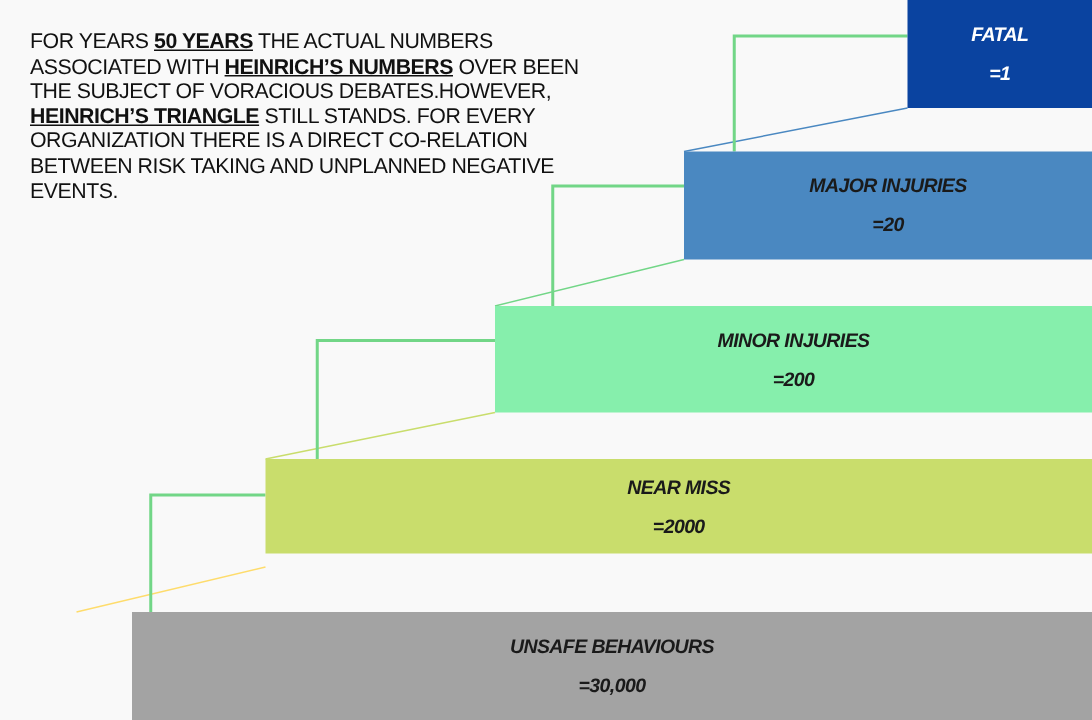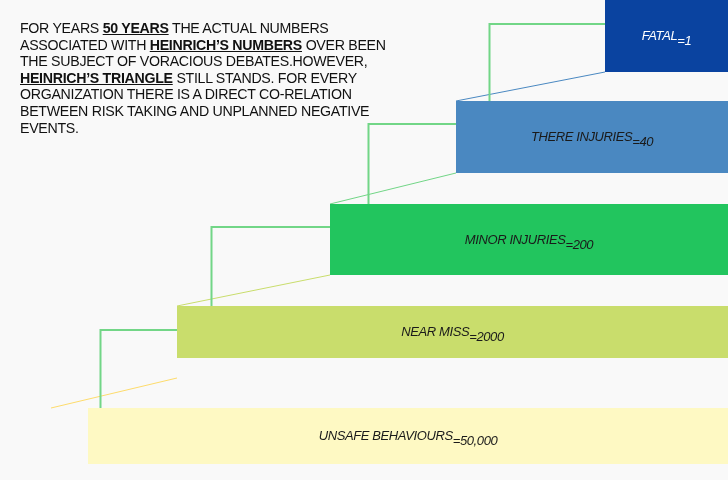--- a/index.html
+++ b/index.html
@@ -1,20 +1,20 @@
 <!DOCTYPE html>
 <html><head>
 <meta charset="utf-8">
 <style>
   html, body { margin:0; padding:0; }
   body { width:728px; height:480px; background:#f9f9f9; position:relative; overflow:hidden; font-family:"Liberation Sans", sans-serif; }
   .intro { position:absolute; left:20px; top:20px; width:370px; font-size:14.2px; line-height:16.6px; color:#111; letter-spacing:-0.3px; }
   .intro b { font-weight:bold;text-decoration:underline; }
   svg.conn { position:absolute; left:0; top:0; }
-  .step { position:absolute; right:0; display:flex; align-items:center; justify-content:center; font-style:italic; font-weight:normal; font-size:13px; letter-spacing:-0.4px; }
+  .step { position:absolute; right:0; display:flex; flex-direction:column; align-items:center; justify-content:center; font-style:italic; font-weight:bold; font-size:13px; letter-spacing:-0.4px; }
   .step .lbl { line-height:16px; }
   .step .val { margin-top:10px; line-height:16px; }
 </style>
 </head>
 <body>
 
 <div class="intro">
   <span>FOR YEARS </span><b>50 YEARS</b><span> THE ACTUAL NUMBERS ASSOCIATED WITH </span><b>HEINRICH’S NUMBERS</b><span> OVER BEEN THE SUBJECT OF VORACIOUS DEBATES.HOWEVER, </span><b>HEINRICH’S TRIANGLE</b><span> STILL STANDS. FOR EVERY ORGANIZATION THERE IS A DIRECT CO-RELATION BETWEEN RISK TAKING AND UNPLANNED NEGATIVE EVENTS.</span>
 </div>
 
@@ -29,27 +29,27 @@
   <polyline points="456,124 368.5,124 368.5,204" fill="none" stroke="#72d687" stroke-width="2"></polyline>
   <polyline points="330,227 211.5,227 211.5,306" fill="none" stroke="#72d687" stroke-width="2"></polyline>
   <polyline points="177,330 100.5,330 100.5,408" fill="none" stroke="#72d687" stroke-width="2"></polyline>
 </svg>
 
 <div class="step" style="left:605px;top:0;height:72px;background:#0a43a0;color:#fff;">
   <span class="lbl">FATAL</span>
   <span class="val">=1</span>
 </div>
 <div class="step" style="left:456px;top:101px;height:72px;background:#4a88c1;color:#1a1a1a;">
-  <span class="lbl">THERE INJURIES</span>
-  <span class="val">=40</span>
+  <span class="lbl">MAJOR INJURIES</span>
+  <span class="val">=20</span>
 </div>
-<div class="step" style="left:330px;top:204px;height:71px;background:#22c55e;color:#1a1a1a;">
+<div class="step" style="left:330px;top:204px;height:71px;background:#86efac;color:#1a1a1a;">
   <span class="lbl">MINOR INJURIES</span>
   <span class="val">=200</span>
 </div>
-<div class="step" style="left:177px;top:306px;height:52px;background:#c9dd6c;color:#1a1a1a;">
+<div class="step" style="left:177px;top:306px;height:63px;background:#c9dd6c;color:#1a1a1a;">
   <span class="lbl">NEAR MISS</span>
   <span class="val">=2000</span>
 </div>
-<div class="step" style="left:51px;top:408px;height:56px;background:#fef9c3;color:#1a1a1a;margin-left:37px;">
+<div class="step" style="left:51px;top:408px;height:72px;background:#a3a3a3;color:#1a1a1a;margin-left:37px;">
   <span class="lbl">UNSAFE BEHAVIOURS</span>
-  <span class="val">=50,000</span>
+  <span class="val">=30,000</span>
 </div>
 
 </body></html>

